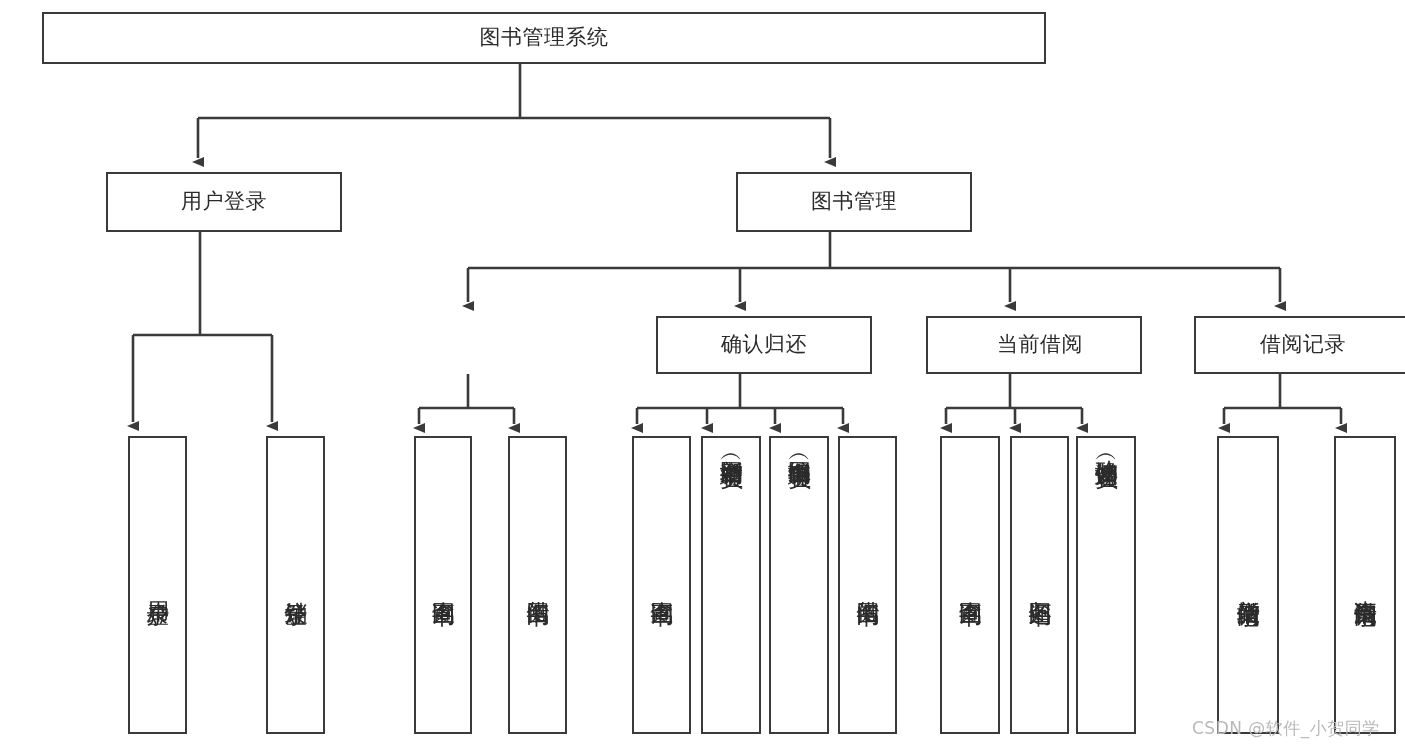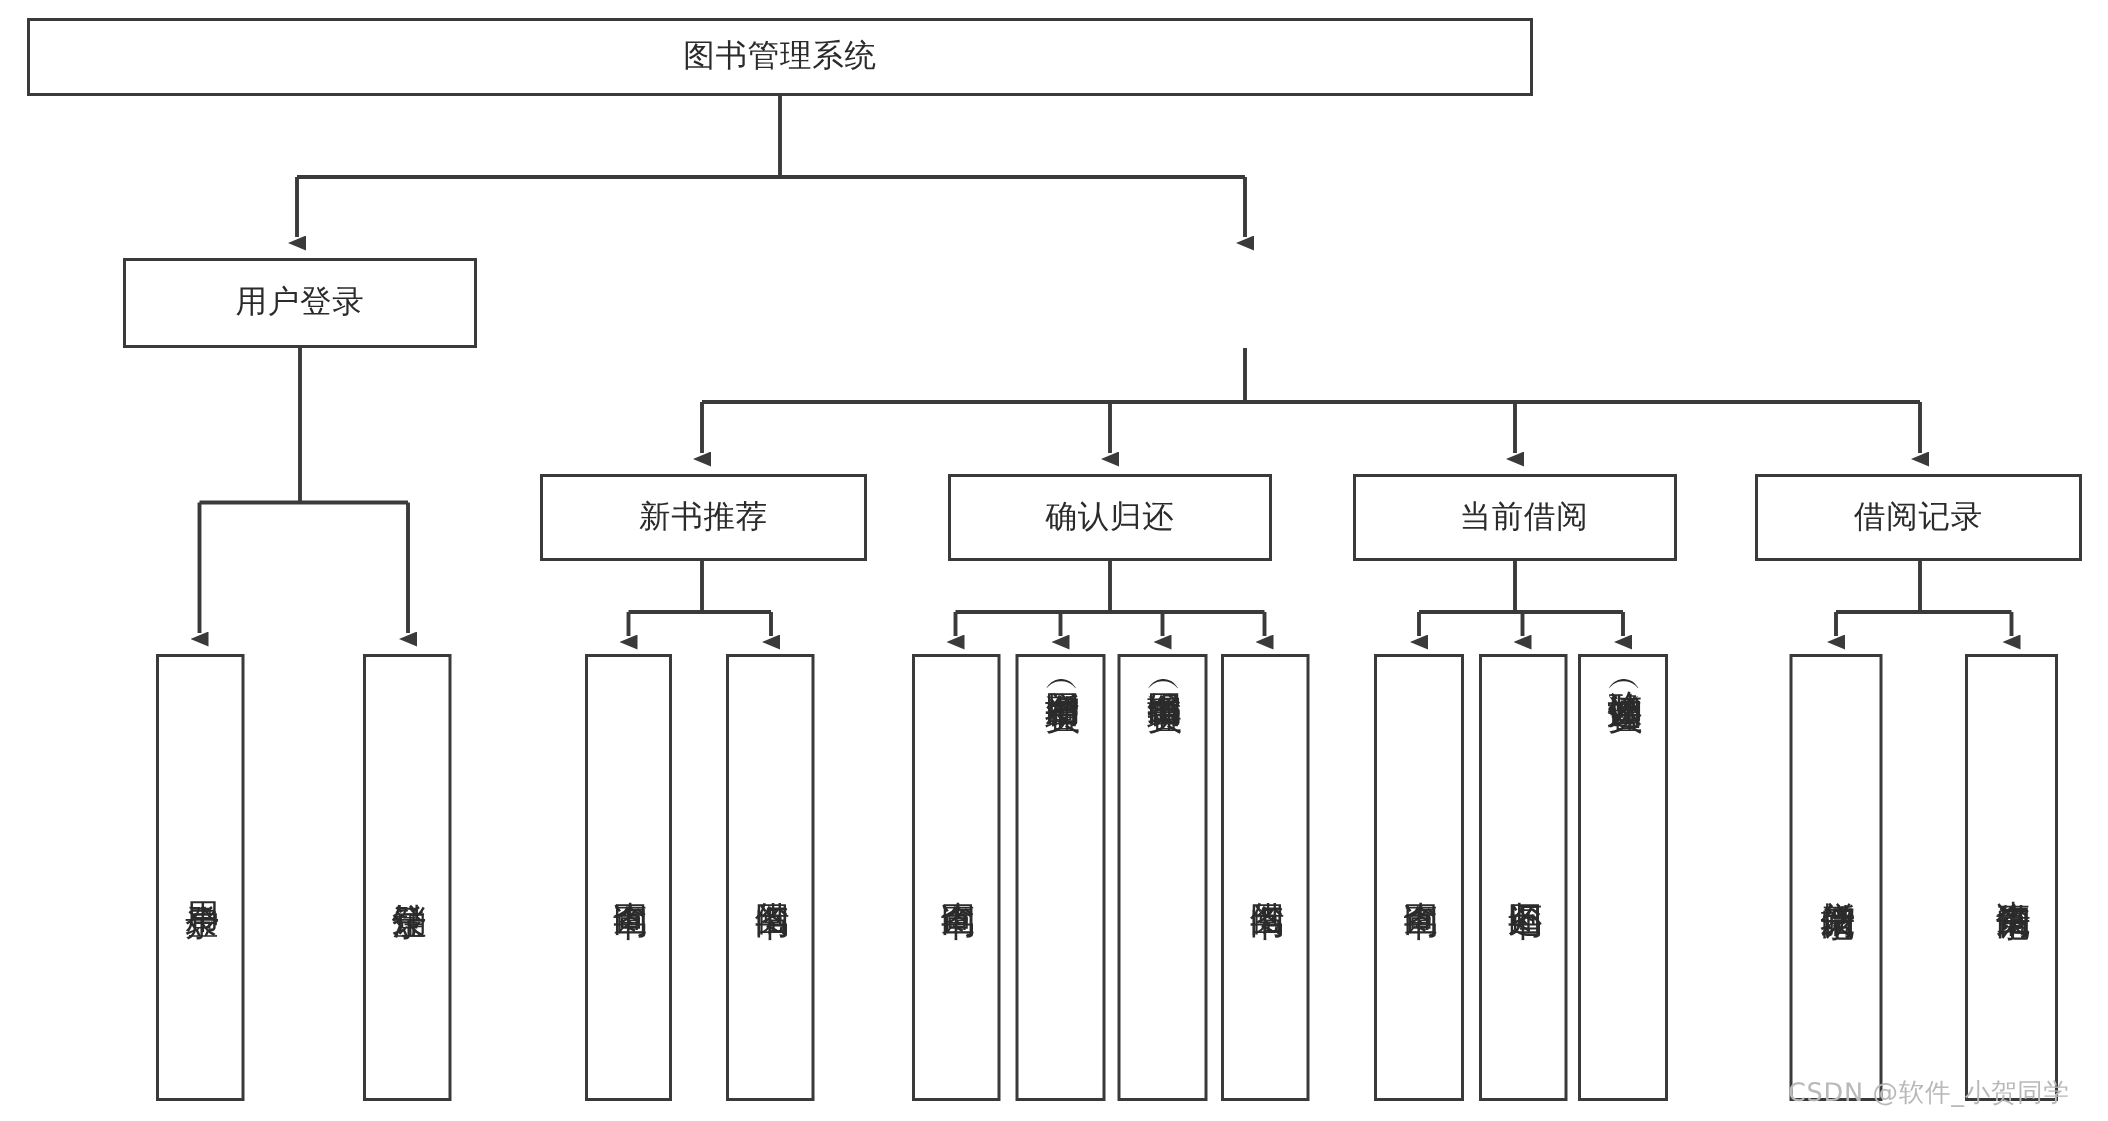--- a/index.html
+++ b/index.html
@@ -28,20 +28,21 @@
   }
   .node {
     position: absolute;
     box-sizing: border-box;
     background: #ffffff;
     border: 2.5px solid #3a3a3a;
     display: flex;
     align-items: center;
     justify-content: center;
     color: #2b2b2b;
+    margin-left: 24px;
   }
   .node.horiz .label {
     writing-mode: horizontal-tb;
     font-size: 21px;
     line-height: 1.2;
     letter-spacing: 0.5px;
     white-space: nowrap;
   }
   .node.vert {
     align-items: flex-start;
@@ -127,24 +128,24 @@
     </g>
   </svg>
 
   <div class="node horiz" style="left:18px; top:12px; width:1004px; height:52px;">
     <span class="label">图书管理系统</span>
   </div>
 
   <div class="node horiz" style="left:82px; top:172px; width:236px; height:60px;">
     <span class="label">用户登录</span>
   </div>
-
-  <div class="node horiz" style="left:360px; top:316px; width:218px; height:58px;">
-    <span class="label">新书推荐</span>
-  </div>
+  <div class="node horiz" style="left:712px; top:172px; width:236px; height:60px;">
+    <span class="label">图书管理</span>
+  </div>
+
   <div class="node horiz" style="left:632px; top:316px; width:216px; height:58px;">
     <span class="label">确认归还</span>
   </div>
   <div class="node horiz" style="left:902px; top:316px; width:216px; height:58px;padding-left:12px;">
     <span class="label">当前借阅</span>
   </div>
   <div class="node horiz" style="left:1170px; top:316px; width:218px; height:58px;text-align:right;">
     <span class="label">借阅记录</span>
   </div>
 

